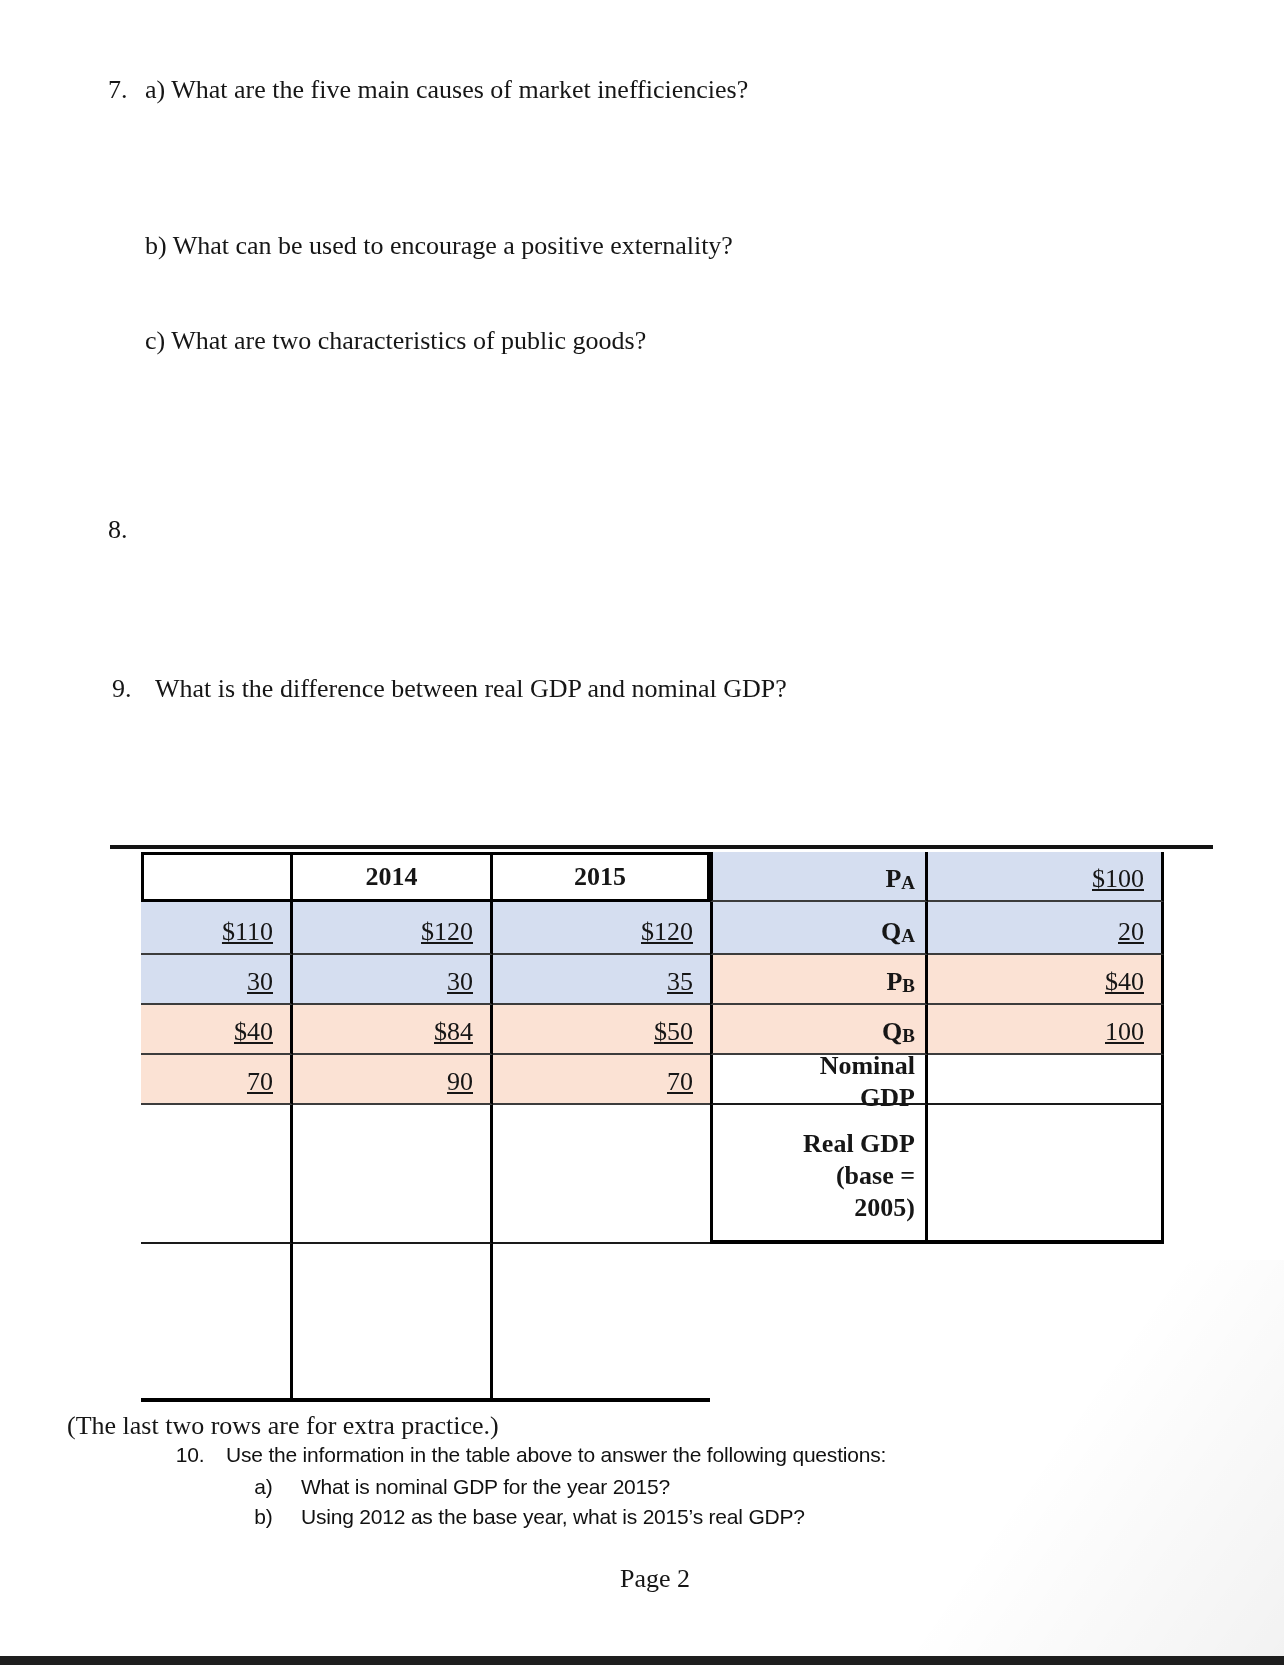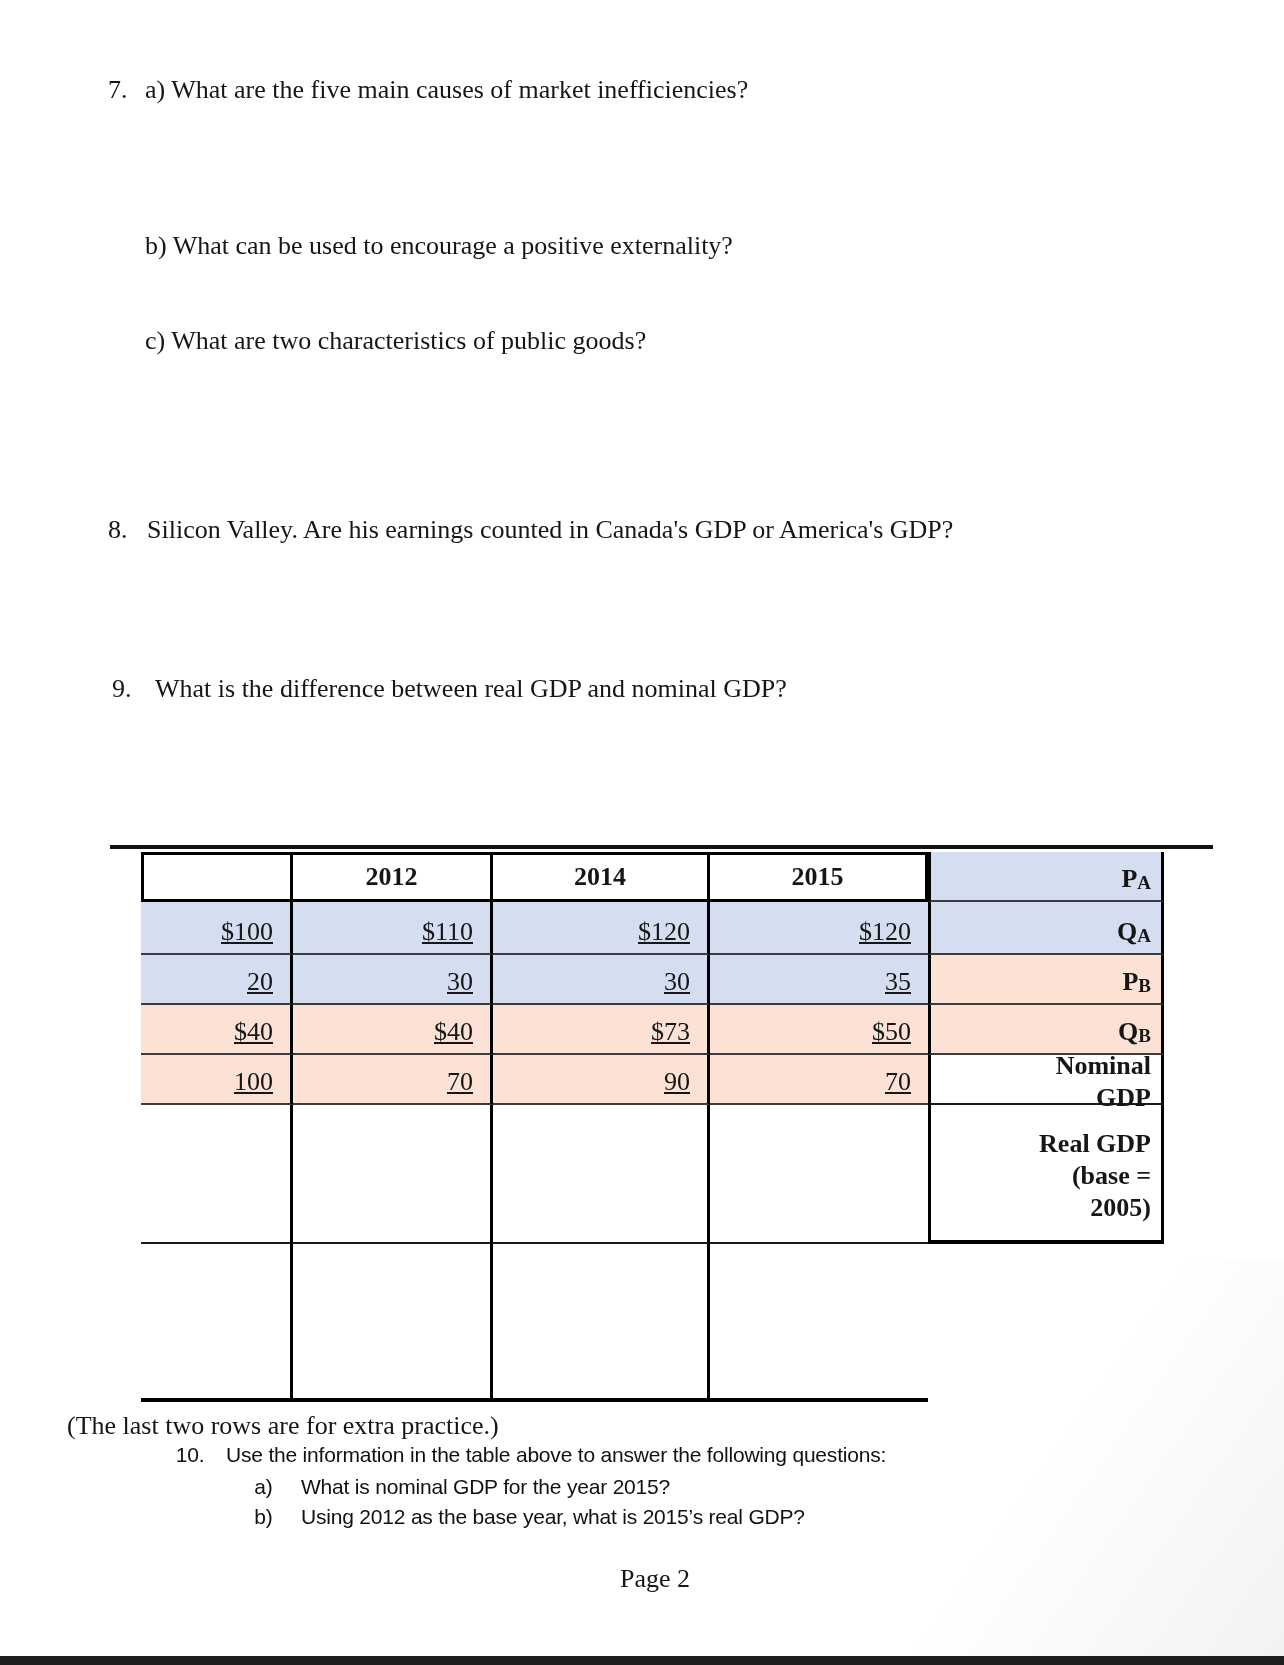--- a/index.html
+++ b/index.html
@@ -61,35 +61,33 @@
 <div class="abs serif" style="left:145px;top:229px">
   <span>b) What can be used to encourage a positive externality?</span>
 </div>
 <div class="abs serif" style="left:145px;top:324px">
   <span>c) What are two characteristics of public goods?</span>
 </div>
 
 <div class="abs serif qline" style="left:108px;top:513px">
   <span class="qnum w39">8.</span>
   <span>
-    <span style="display:block">Silicon Valley. Are his earnings counted in Canada's GDP or America's GDP?</span>
   </span>
 </div>
 
 <div class="abs serif qline" style="left:112px;top:672px">
   <span class="qnum w43">9.</span>
   <span>What is the difference between real GDP and nominal GDP?</span>
 </div>
 
 <div class="abs rule"></div>
 
 <div class="abs gdp-table">
 
   <div class="cell hd first"></div>
-  <div class="cell hd year">2012</div>
   <div class="cell hd year">2014</div>
   <div class="cell hd year">2015</div>
 
   <div class="cell lab blue first">
     <span class="lm">P</span>
       <span class="ls">A</span>
   </div>
   <div class="cell val blue">$100</div>
   <div class="cell val blue">$110</div>
   <div class="cell val blue">$120</div>
@@ -103,21 +101,21 @@
   <div class="cell val blue">30</div>
   <div class="cell val blue">30</div>
   <div class="cell val blue lastv">35</div>
 
   <div class="cell lab pink first">
     <span class="lm">P</span>
       <span class="ls">B</span>
   </div>
   <div class="cell val pink">$40</div>
   <div class="cell val pink">$40</div>
-  <div class="cell val pink">$73</div>
+  <div class="cell val pink">$84</div>
   <div class="cell val pink lastv">$50</div>
 
   <div class="cell lab pink first">
     <span class="lm">Q</span>
       <span class="ls">B</span>
   </div>
   <div class="cell val pink">100</div>
   <div class="cell val pink">70</div>
   <div class="cell val pink">90</div>
   <div class="cell val pink lastv">70</div>

